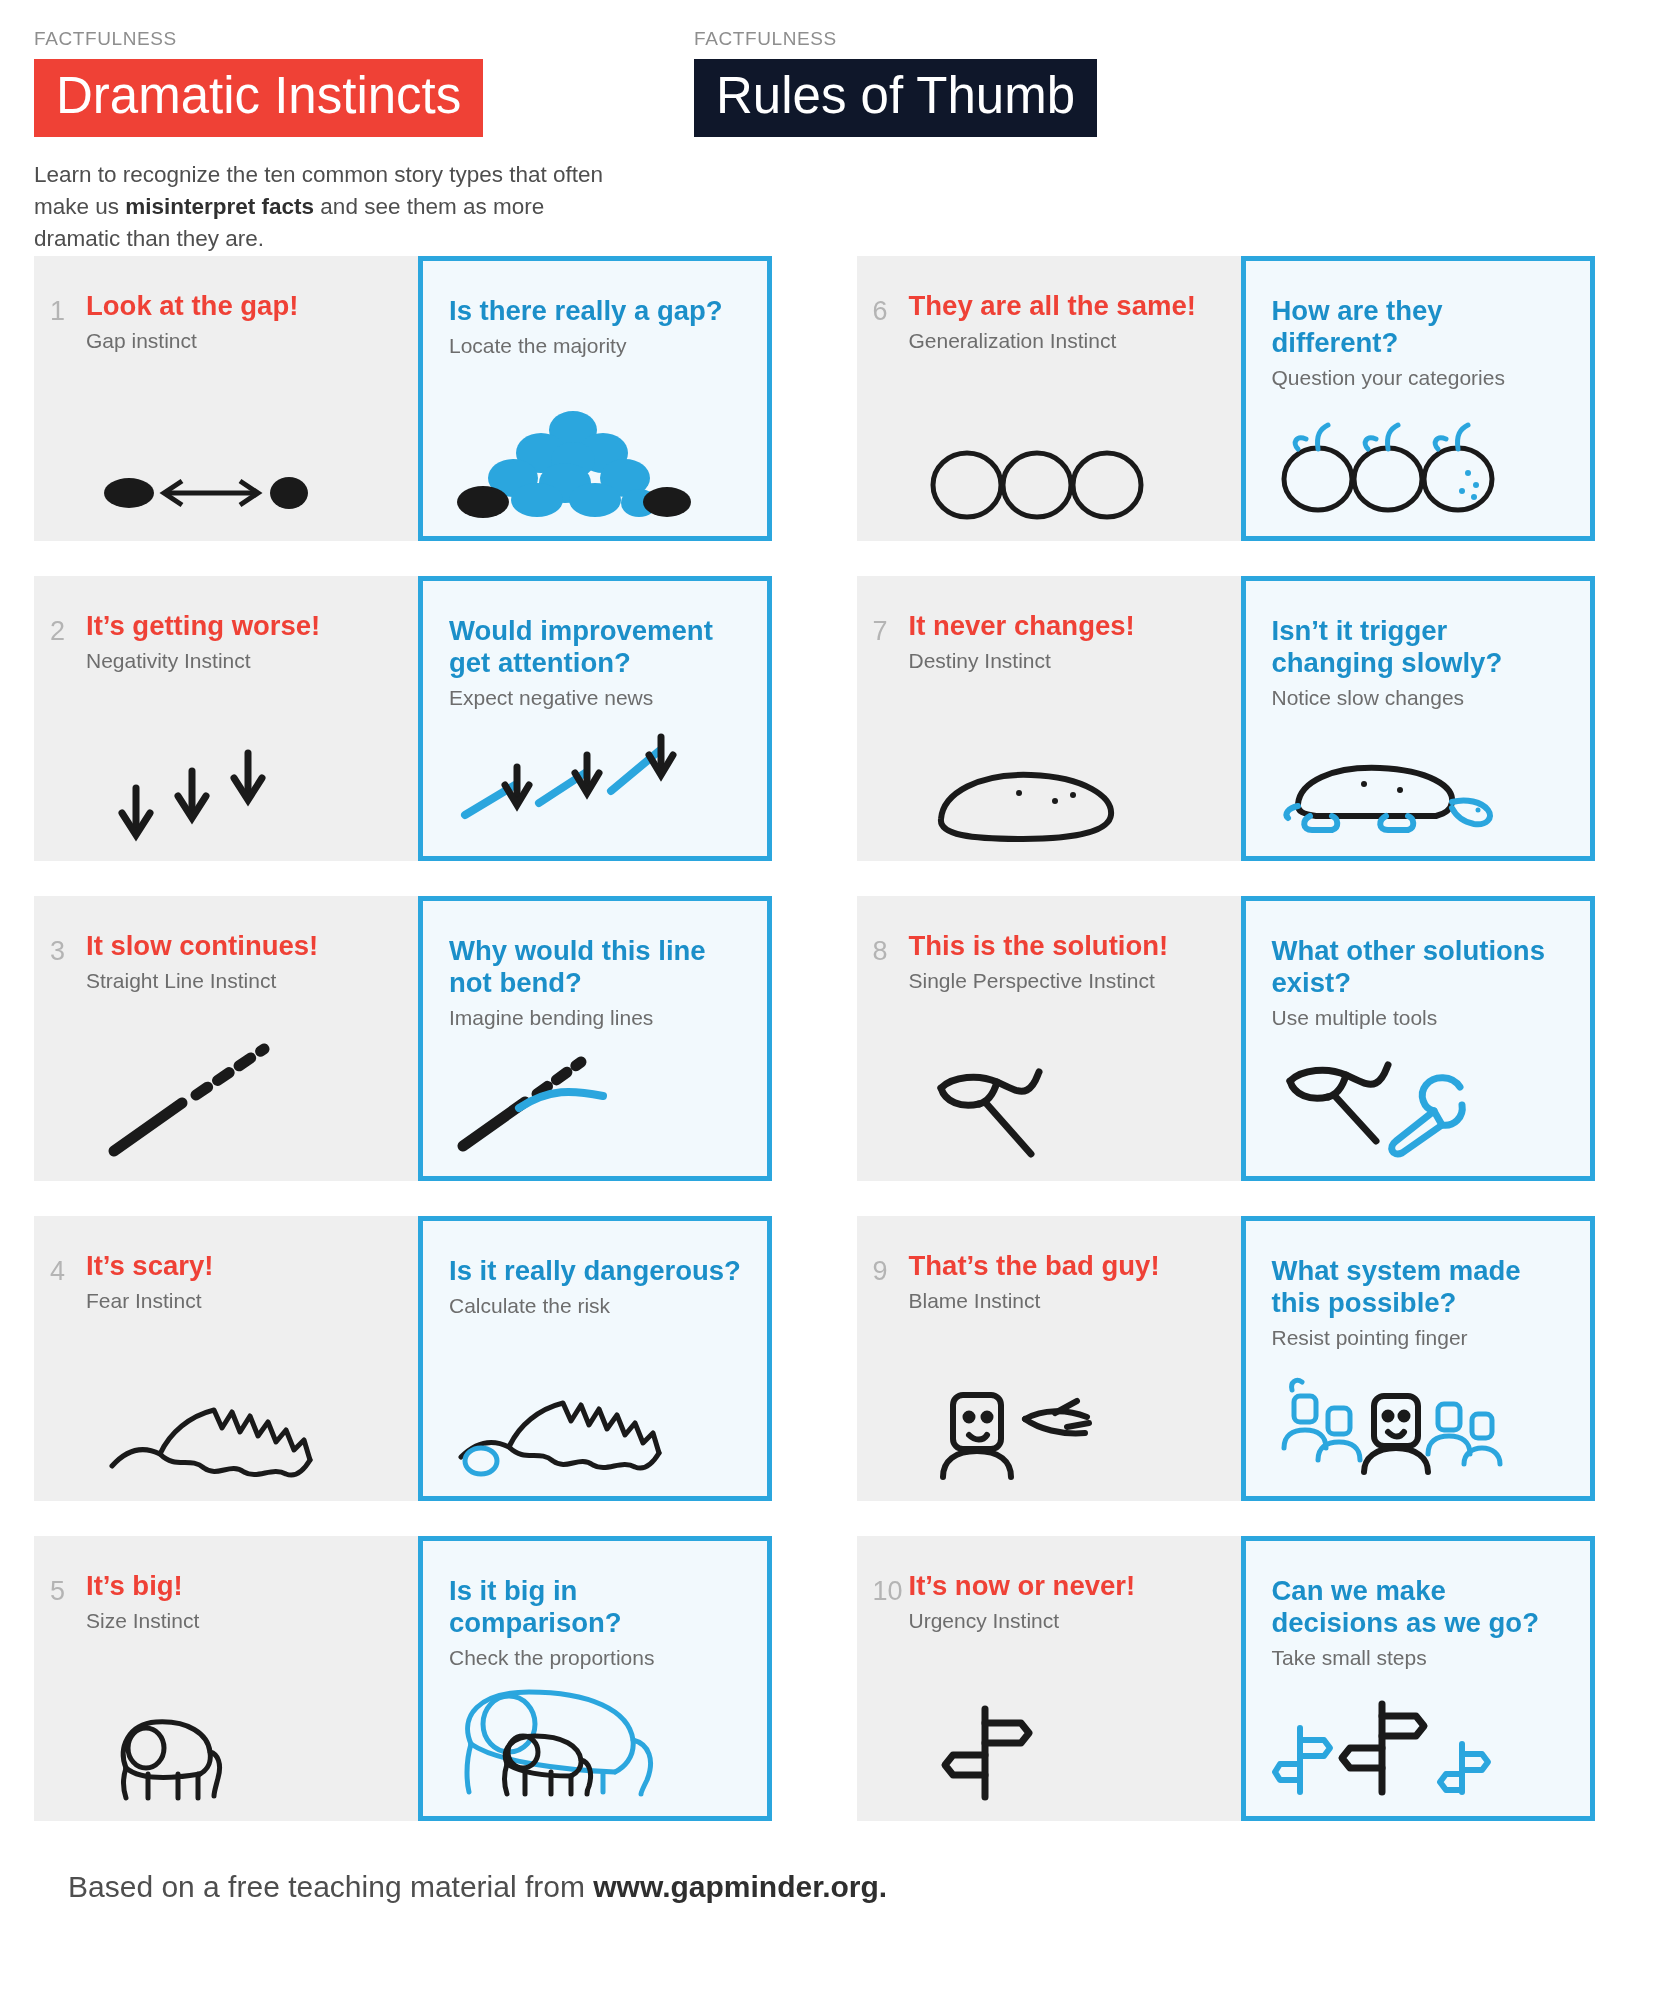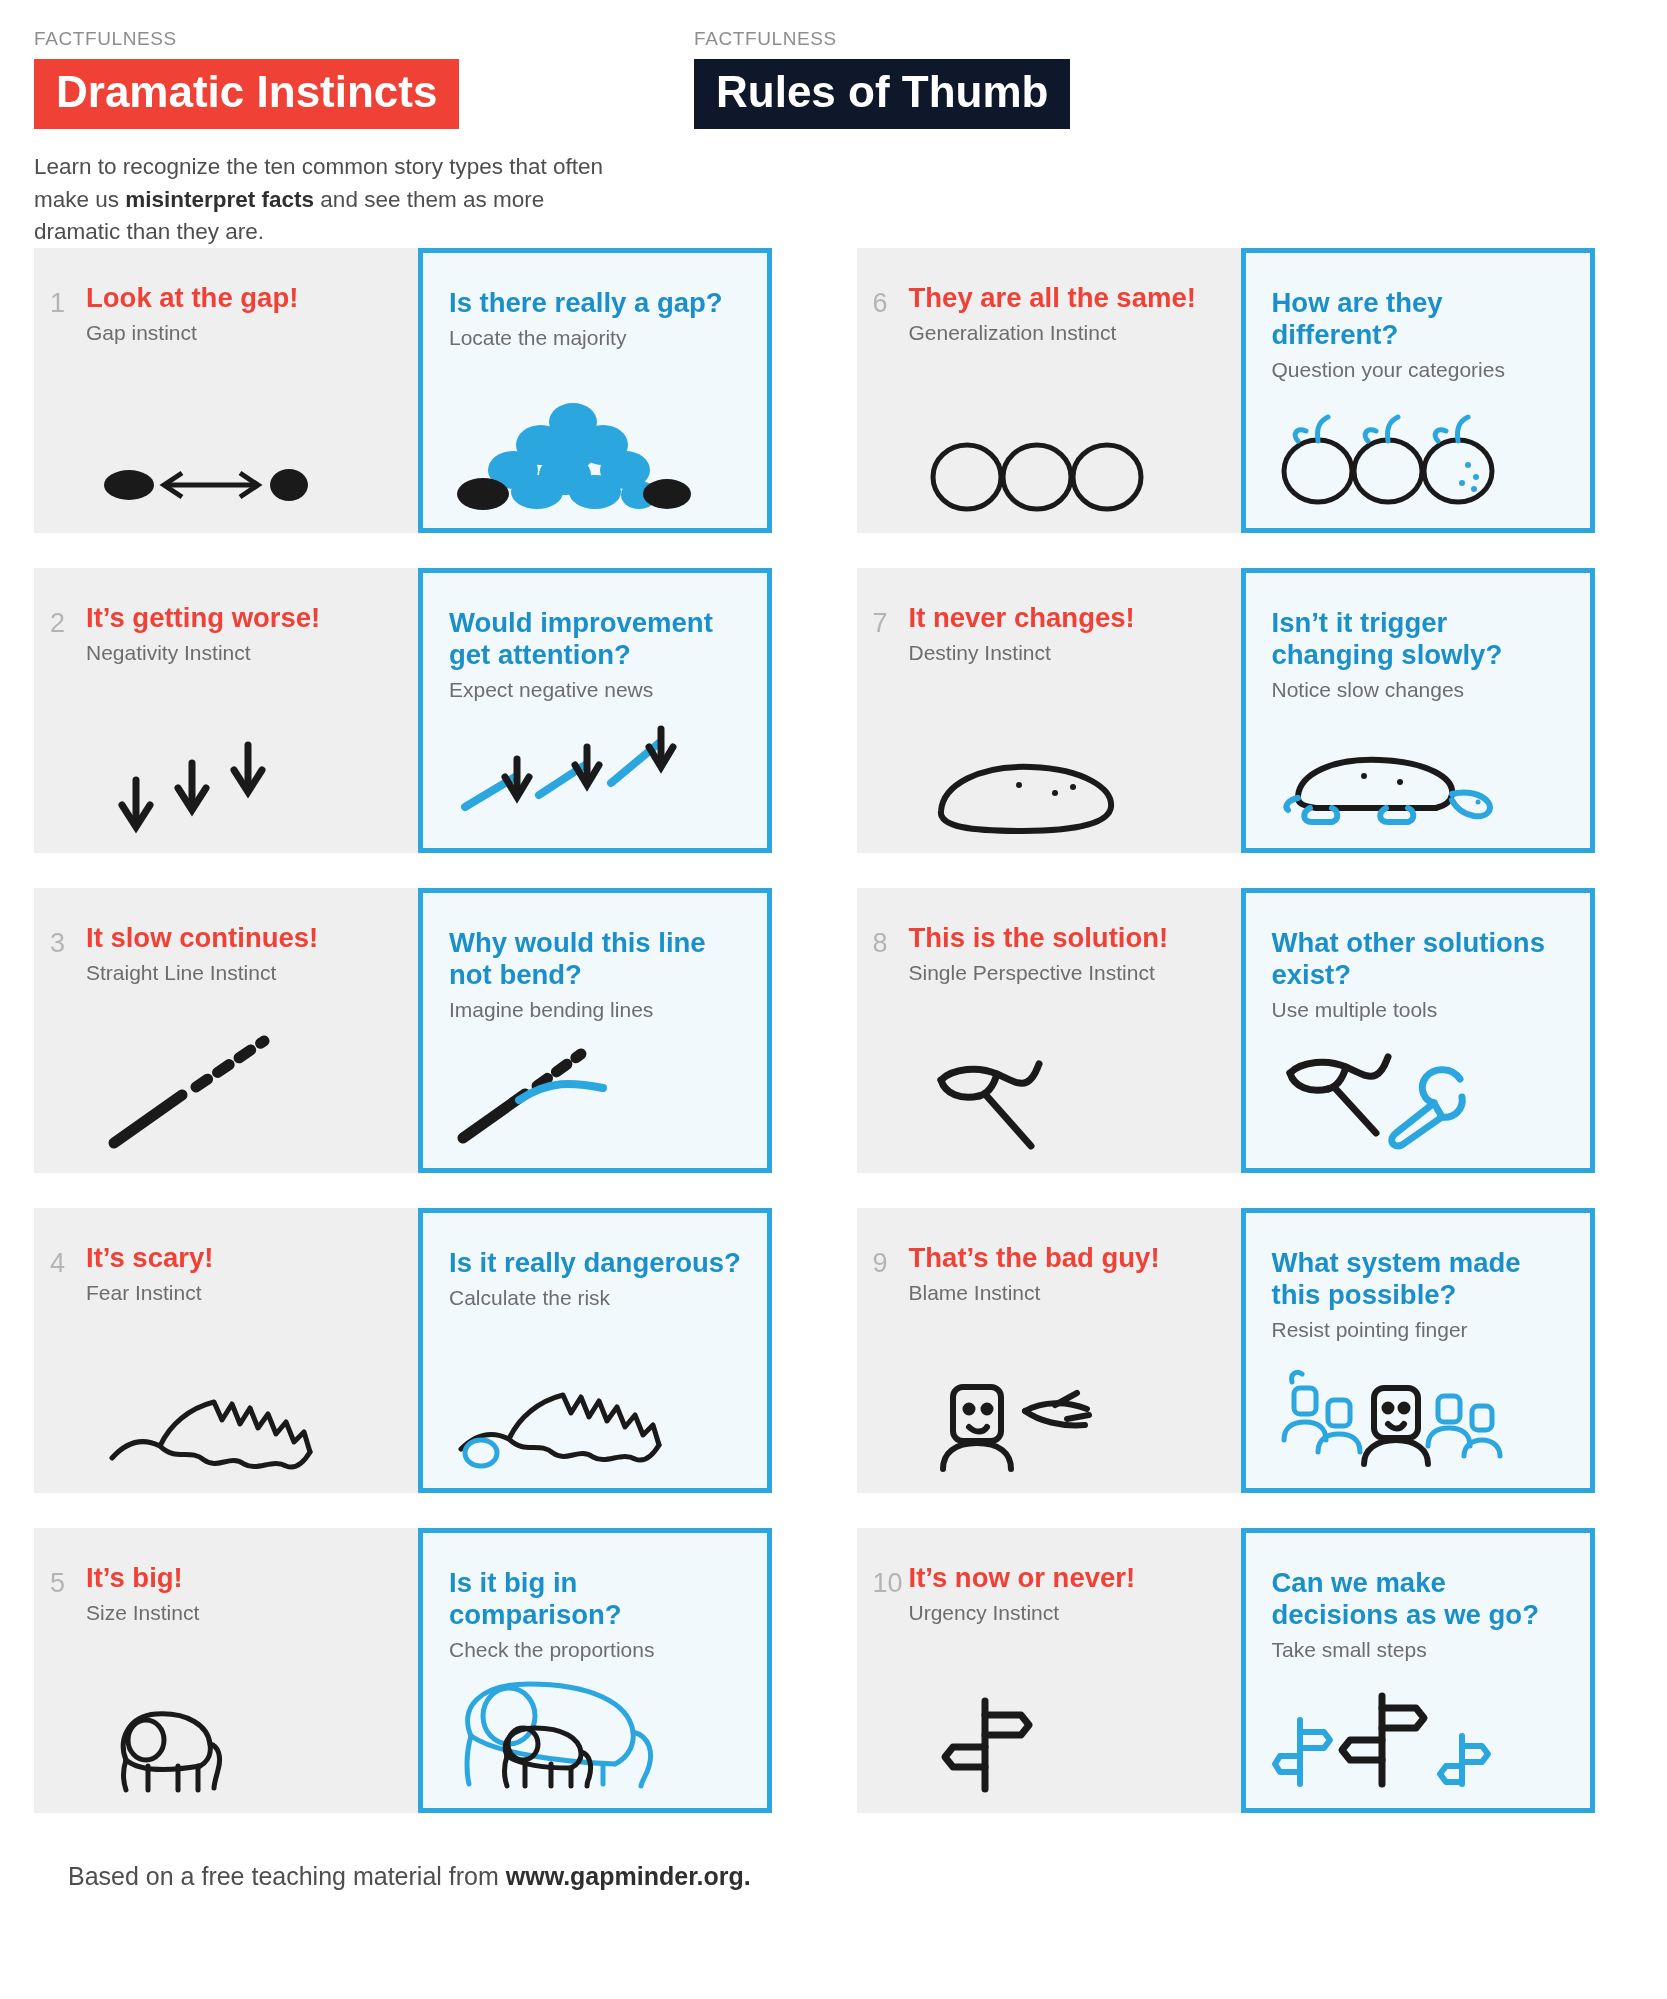--- a/index.html
+++ b/index.html
@@ -28,22 +28,22 @@
   .head-col.second { margin-left: 30px; }
   .kicker {
     font-size: 19px;
     letter-spacing: 0.6px;
     color: #8e8e8e;
     margin-bottom: 9px;
   }
   .title-bar {
     display: inline-block;
     color: #fff;
-    font-size: 44px;
-    font-weight: bold;
+    font-size: 51px;
+    font-weight: normal;
     padding: 10px 22px 14px 22px;
     line-height: 1.05;
     text-align: center;
   }
   .title-red { background: #ef4136; }
   .title-blue { background: #0f172a; }
   .head-desc {
     margin-top: 22px;
     font-size: 22.5px;
     line-height: 1.44;
@@ -119,21 +119,21 @@
     display: flex;
     align-items: flex-end;
     justify-content: center;
   }
   .panel-left .art { justify-content: flex-start; padding-left: 70px; }
   .panel-right .art { justify-content: flex-start; padding-left: 30px; }
 
   .footer {
     margin-top: 14px;
     padding: 0 34px 20px 34px;
-    font-size: 25px;
+    font-size: 30px;
     color: #4e4e4e;
   }
   .footer b { font-weight: bold; color: #2f2f2f; }
 
   svg { display: block; overflow: visible; }
 </style>
 </head>
 <body>
 
 <div class="page">

